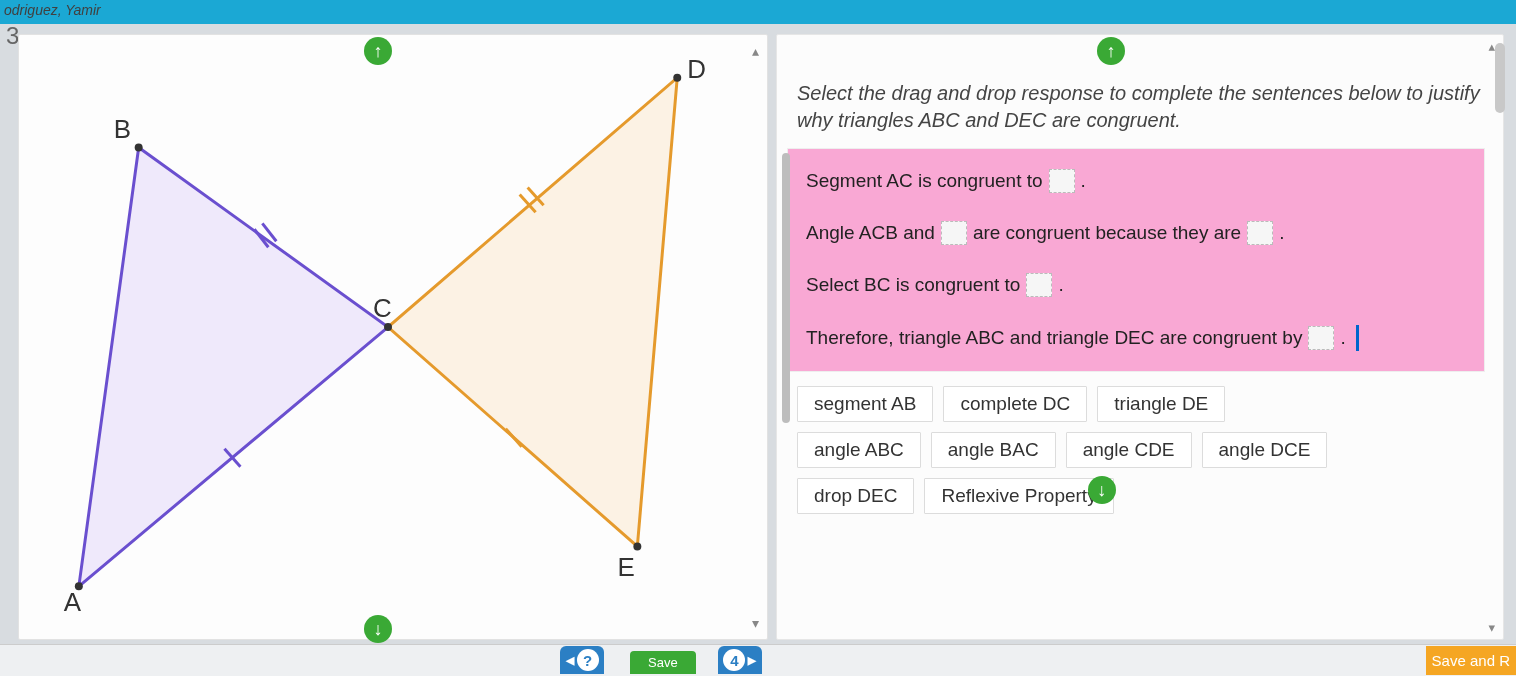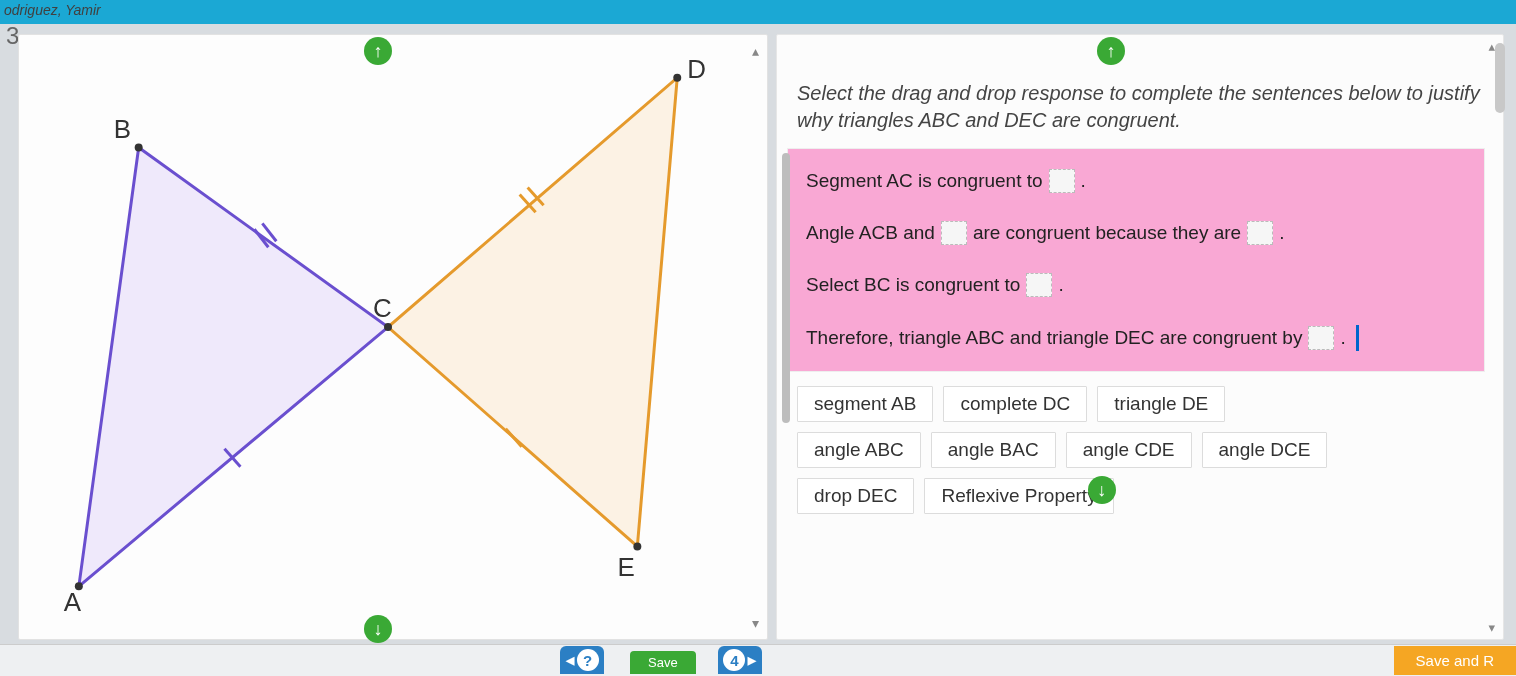--- a/index.html
+++ b/index.html
@@ -197,21 +197,21 @@
       font-size: 13px;
       border-radius: 4px 4px 0 0;
       cursor: pointer;
     }
     .save-return {
       position: absolute;
       right: 0;
       bottom: 1px;
       background: #f5a623;
       color: #fff;
-      padding: 6px 22px;
+      padding: 6px 6px;
       font-size: 15px;
       cursor: pointer;
     }
     .foot-pill {
       position: absolute;
       bottom: 2px;
       background: #2b7fc4;
       color: #fff;
       width: 44px;
       height: 28px;

